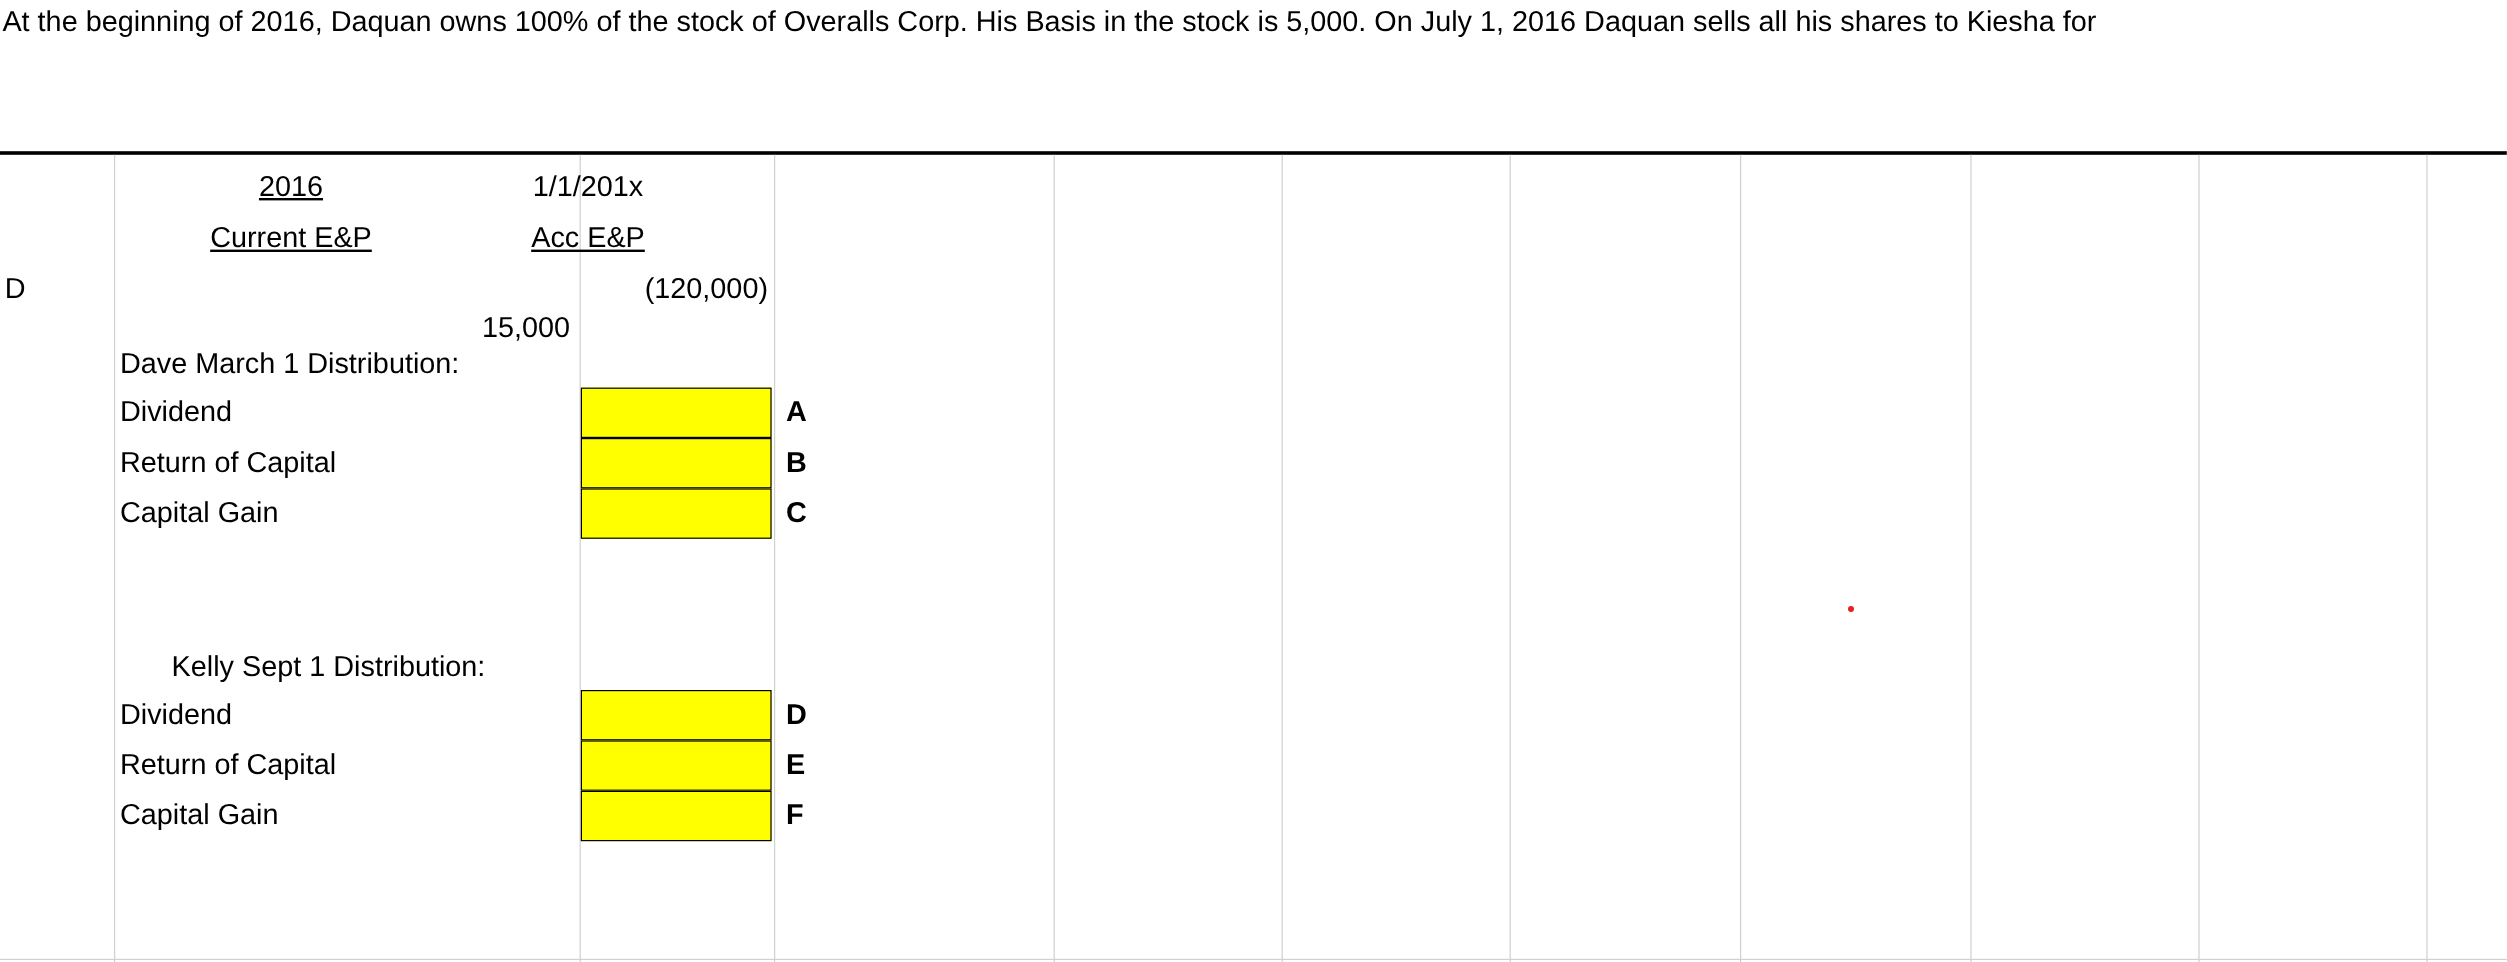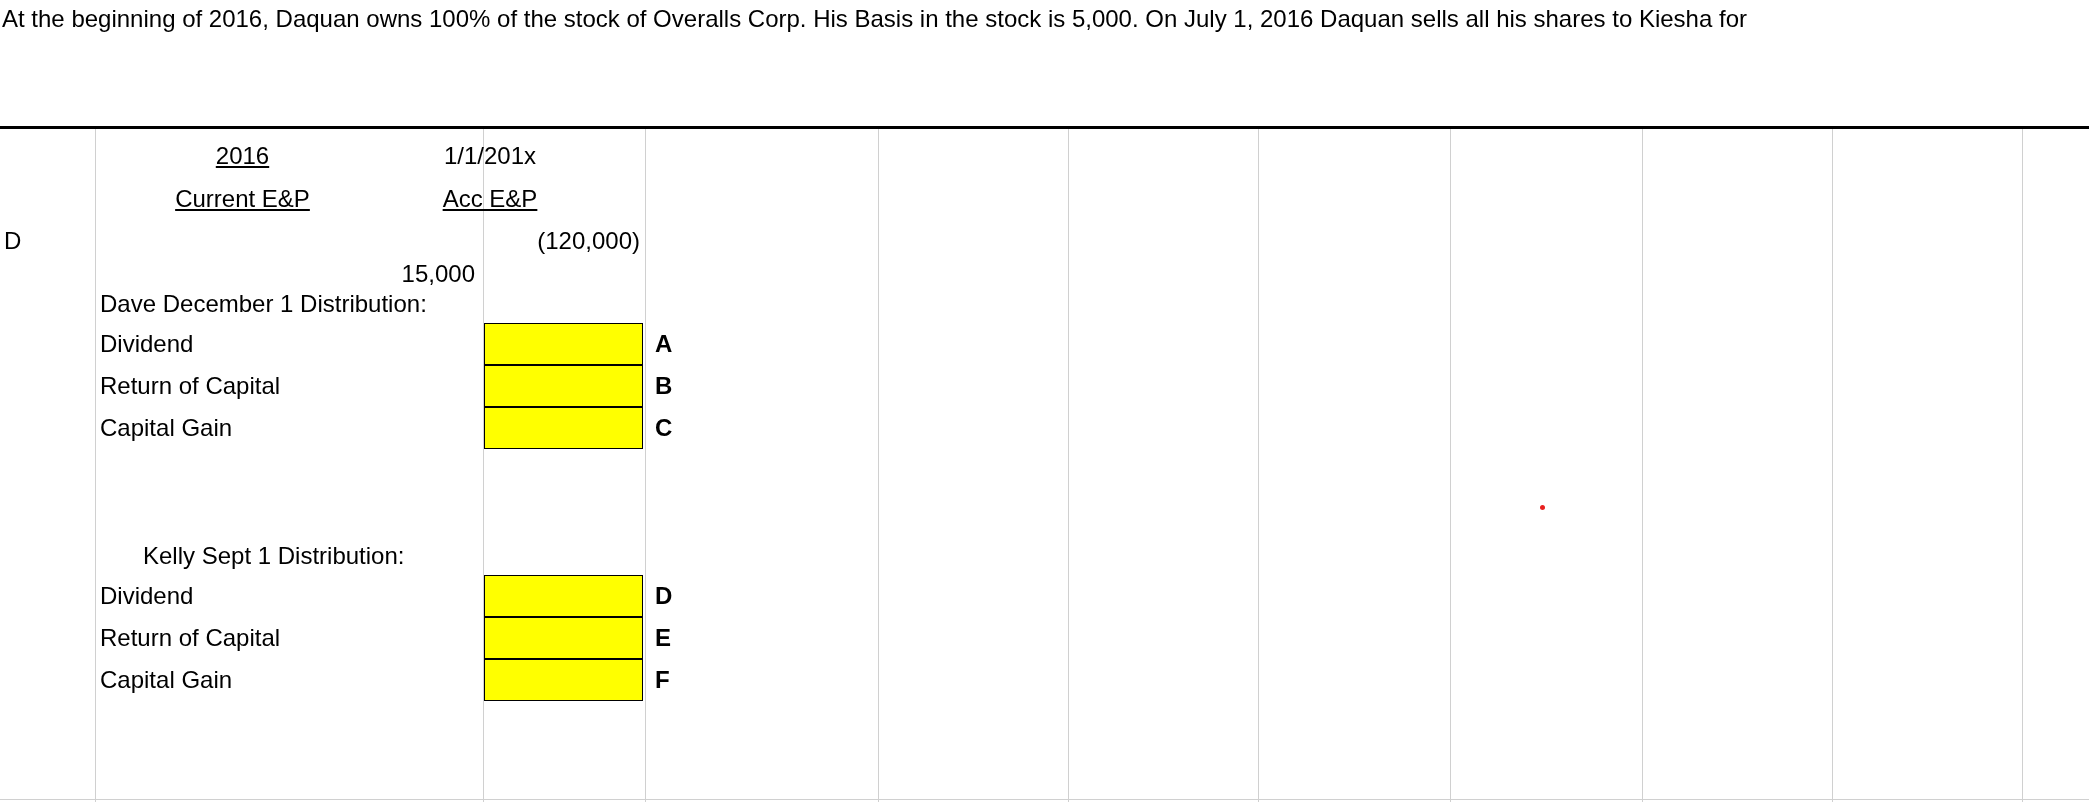--- a/index.html
+++ b/index.html
@@ -120,21 +120,21 @@
     <div class="cell center" style="left:95px; top:12px; width:295px;text-decoration:underline;">2016</div>
     <div class="cell center" style="left:420px; top:12px; width:140px;">1/1/201x</div>
 
     <div class="cell center u" style="left:95px; top:55px; width:295px;text-align:center;">Current E&amp;P</div>
     <div class="cell center u" style="left:420px; top:55px; width:140px;">Acc E&amp;P</div>
 
     <div class="cell" style="left:4px; top:97px; width:88px;">D</div>
     <div class="cell right" style="left:100px; top:97px; width:375px;margin-top:33px;">15,000</div>
     <div class="cell right" style="left:490px; top:97px; width:150px;">(120,000)</div>
 
-    <div class="cell" style="left:100px; top:160px; width:420px;">Dave December 1 Distribution:</div>
+    <div class="cell" style="left:100px; top:160px; width:420px;">Dave March 1 Distribution:</div>
 
     <div class="cell" style="left:100px; top:200px; width:330px;">Dividend</div>
     <div class="cell bold" style="left:655px; top:200px; width:60px;">A</div>
 
     <div class="cell" style="left:100px; top:242px; width:330px;">Return of Capital</div>
     <div class="cell bold" style="left:655px; top:242px; width:60px;">B</div>
 
     <div class="cell" style="left:100px; top:284px; width:330px;">Capital Gain</div>
     <div class="cell bold" style="left:655px; top:284px; width:60px;">C</div>
 

